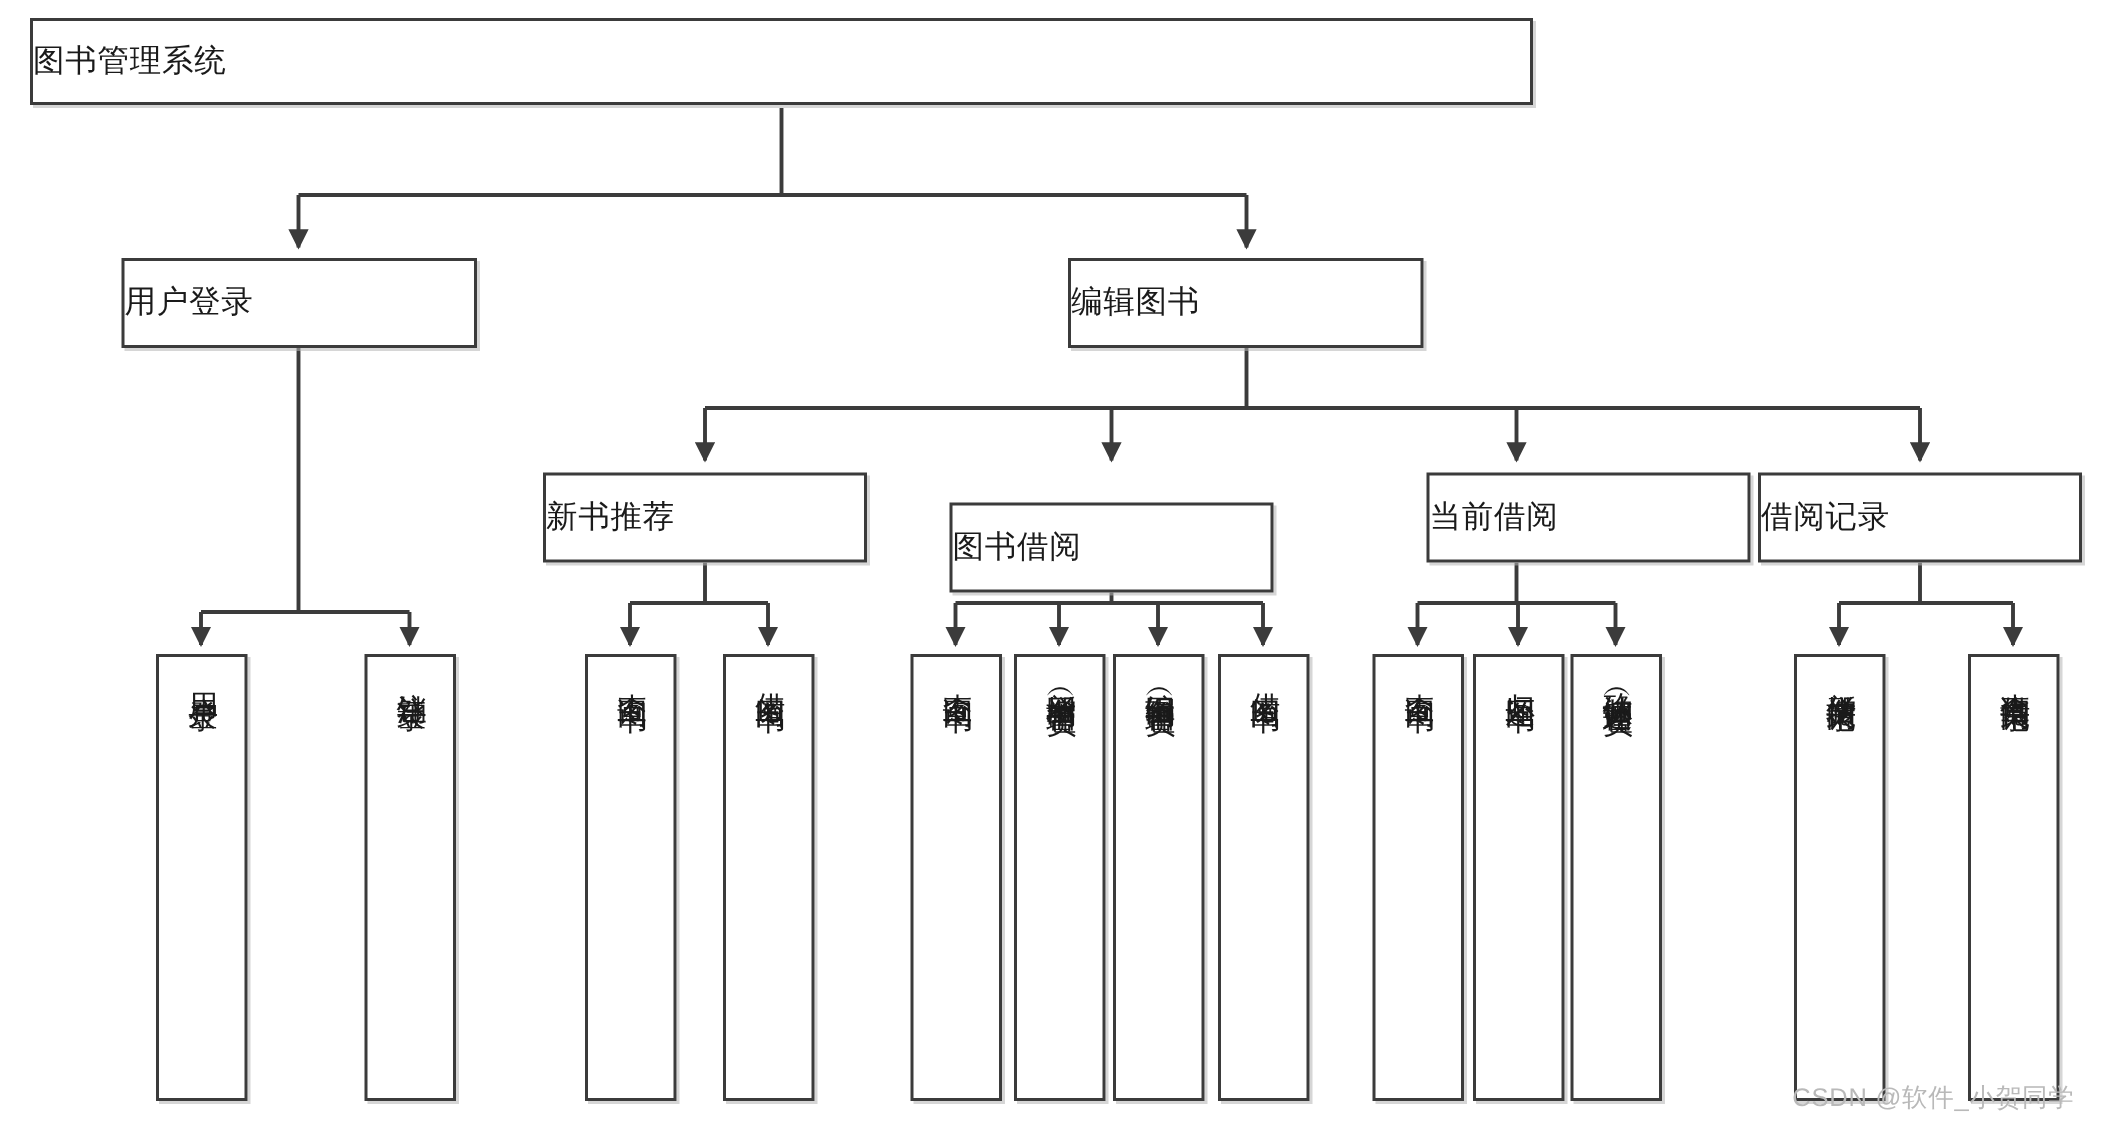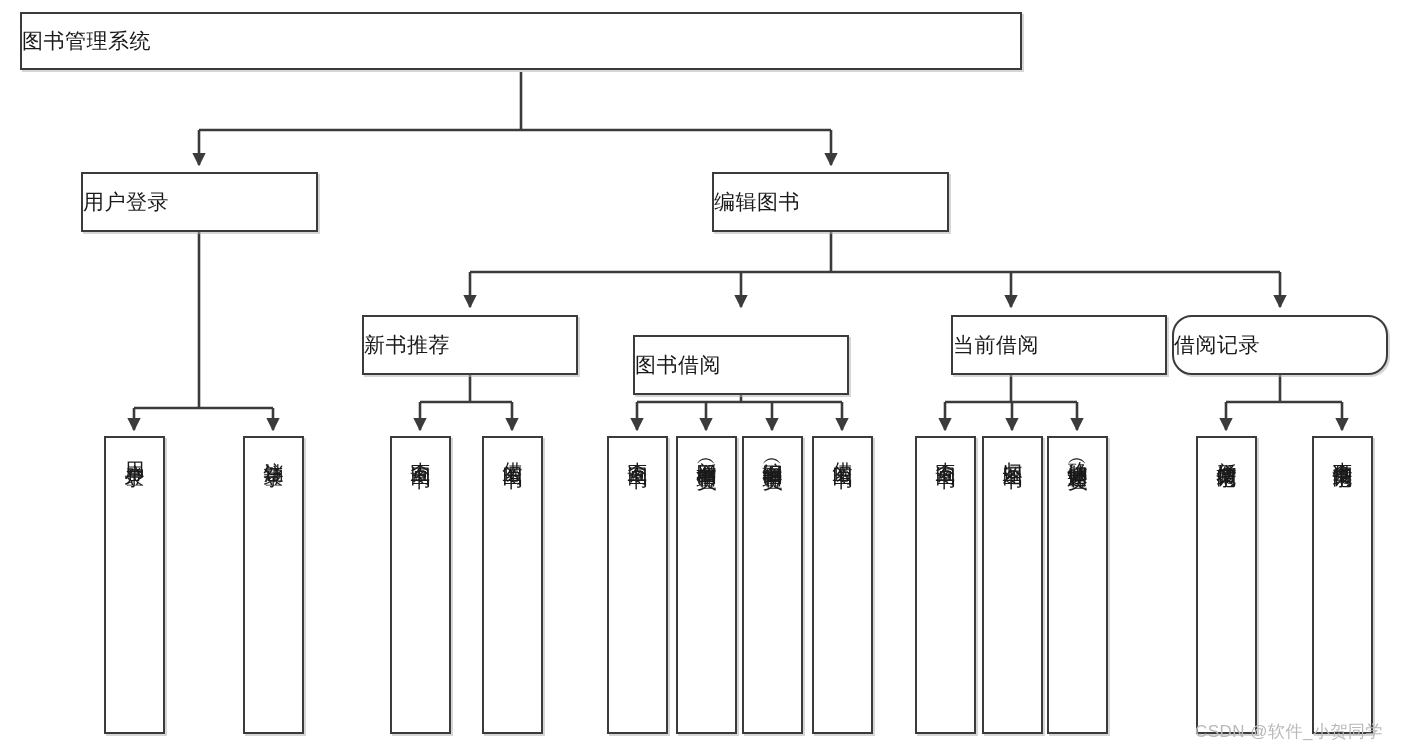--- a/index.html
+++ b/index.html
@@ -149,21 +149,21 @@
 
   <div class="node horiz" style="left:362px; top:315px; width:216px; height:60px;">
     <span class="label">新书推荐</span>
   </div>
   <div class="node horiz" style="left:633px; top:315px; width:216px; height:60px;margin-top:20px;">
     <span class="label">图书借阅</span>
   </div>
   <div class="node horiz" style="left:903px; top:315px; width:216px; height:60px;margin-left:48px;">
     <span class="label">当前借阅</span>
   </div>
-  <div class="node horiz" style="left:1172px; top:315px; width:216px; height:60px;border-radius:20px;">
+  <div class="node horiz" style="left:1172px; top:315px; width:216px; height:60px;">
     <span class="label">借阅记录</span>
   </div>
 
   <div class="node vert" style="left:104px; top:436px; width:61px; height:298px;">
     <span class="label">用户登录</span>
   </div>
   <div class="node vert" style="left:243px; top:436px; width:61px; height:298px;">
     <span class="label">注销登录</span>
   </div>
 

